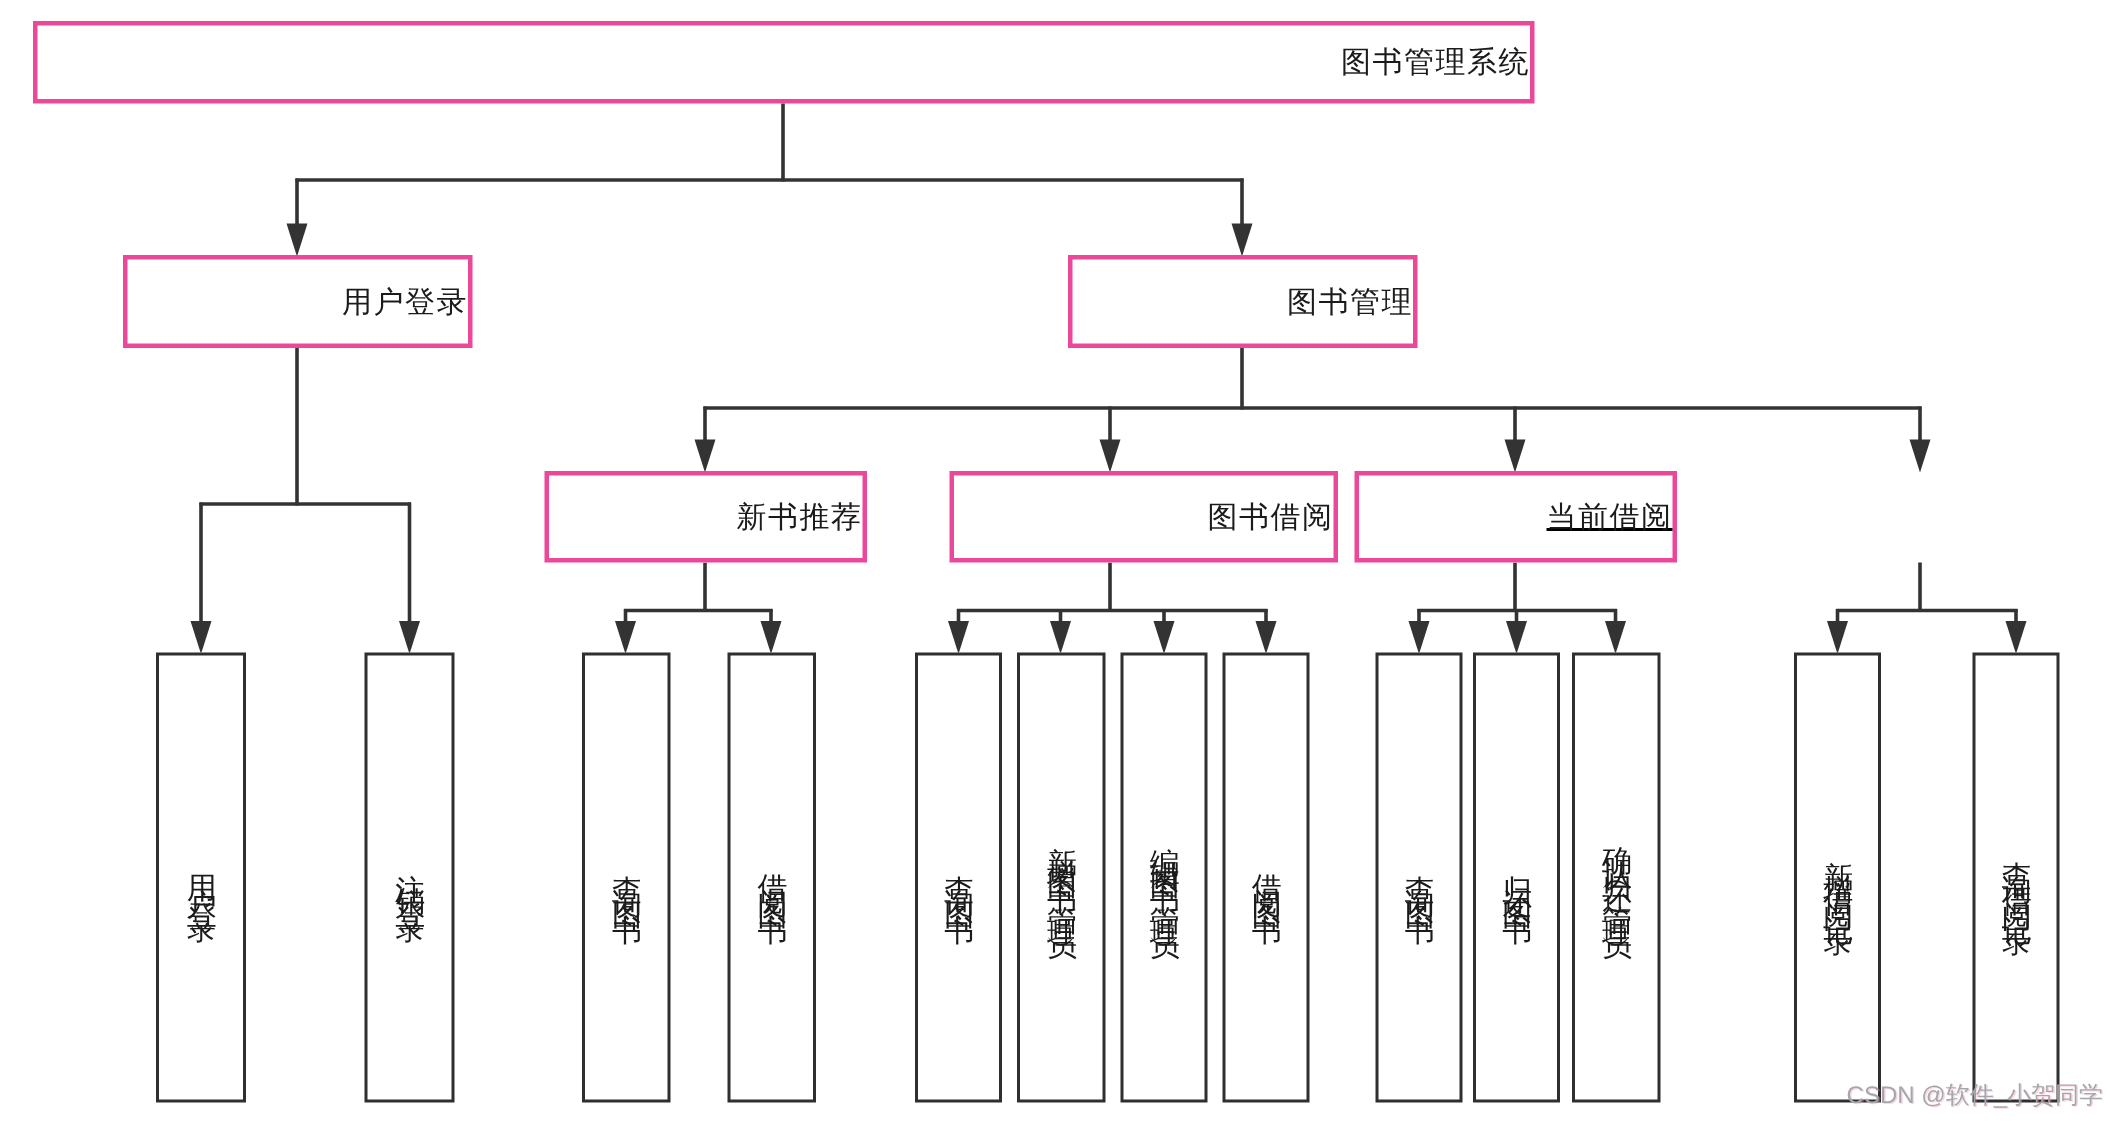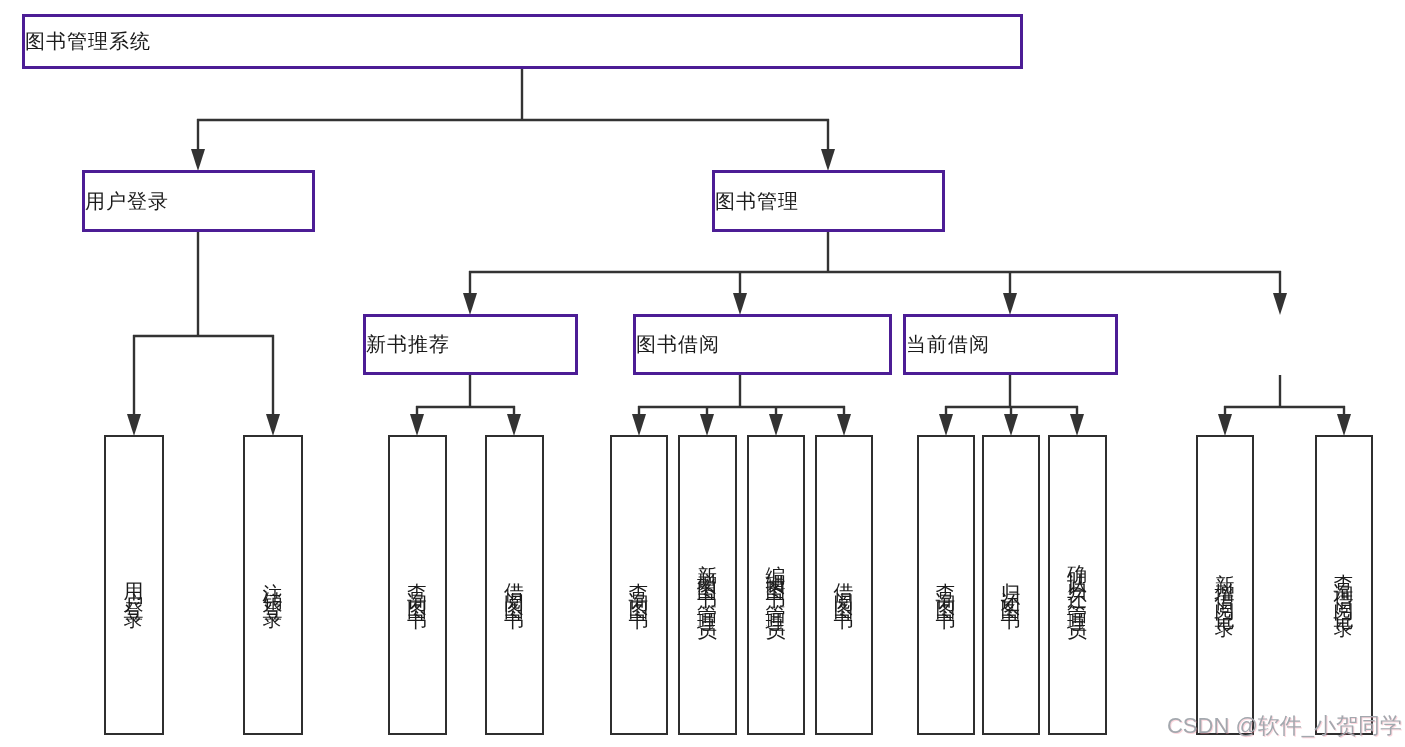--- a/index.html
+++ b/index.html
@@ -7,23 +7,23 @@
     position:relative;
     width:1405px;height:747px;
     background:#ffffff;
     font-family:"Liberation Sans","DejaVu Sans",sans-serif;
     overflow:hidden;
   }
   #wires{position:absolute;left:0;top:0;width:1405px;height:747px;pointer-events:none;}
   .bh{
     position:absolute;
     box-sizing:border-box;
-    border:3px solid #4c1d95;
+    border:3px solid #ec4899;
     background:#ffffff;
-    display:flex;align-items:center;justify-content:flex-start;
+    display:flex;align-items:center;justify-content:flex-end;
   }
   .bh .label{
     color:#1b1b1b;font-size:20px;letter-spacing:1px;white-space:nowrap;
   }
   .bv{
     position:absolute;
     box-sizing:border-box;
     border:2px solid #2f2f2f;
     background:#ffffff;
     display:flex;align-items:center;justify-content:center;
@@ -34,21 +34,21 @@
     color:#1b1b1b;
     font-size:20px;
     letter-spacing:9px;
     line-height:1;
     white-space:nowrap;
   }
   .bv .vlabel.long{letter-spacing:8px;}
   #watermark{
     position:absolute;
     right:3px;bottom:6px;
-    font-size:22px;
+    font-size:16px;
     color:#a3a8ae;
     text-shadow:1px 1px 0 rgba(250,140,160,0.35);
     z-index:5;
     white-space:nowrap;
   }
   line{stroke:#333333;stroke-width:2.4;}
   polygon{fill:#333333;stroke:none;}
 </style>
 </head>
 <body>
@@ -141,21 +141,21 @@
   <div class="bh" style="left:712px;top:170px;width:233px;height:62px;">
     <span class="label">图书管理</span>
   </div>
 
   <div class="bh" style="left:363px;top:314px;width:215px;height:61px;">
     <span class="label">新书推荐</span>
   </div>
   <div class="bh" style="left:633px;top:314px;width:259px;height:61px;">
     <span class="label">图书借阅</span>
   </div>
-  <div class="bh" style="left:903px;top:314px;width:215px;height:61px;">
+  <div class="bh" style="left:903px;top:314px;width:215px;height:61px;text-decoration:underline;">
     <span class="label">当前借阅</span>
   </div>
 
   <div class="bv" style="left:104px;top:435px;width:60px;height:300px;">
     <span class="vlabel">用户登录</span>
   </div>
   <div class="bv" style="left:243px;top:435px;width:60px;height:300px;">
     <span class="vlabel">注销登录</span>
   </div>
 

